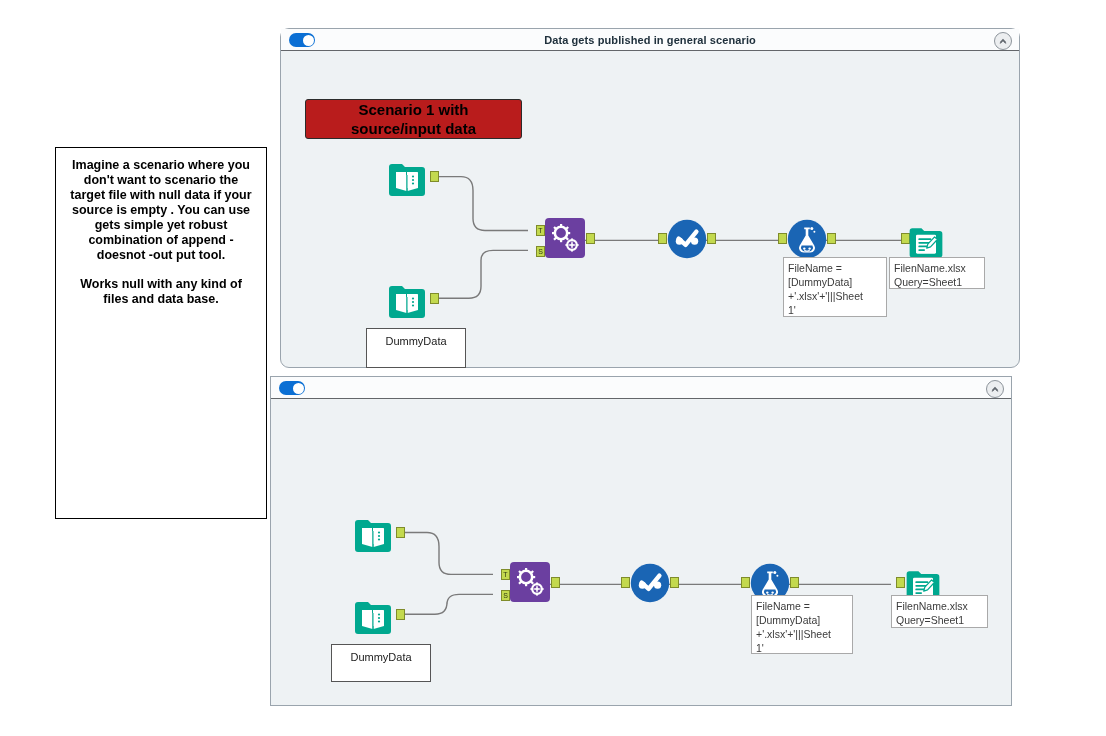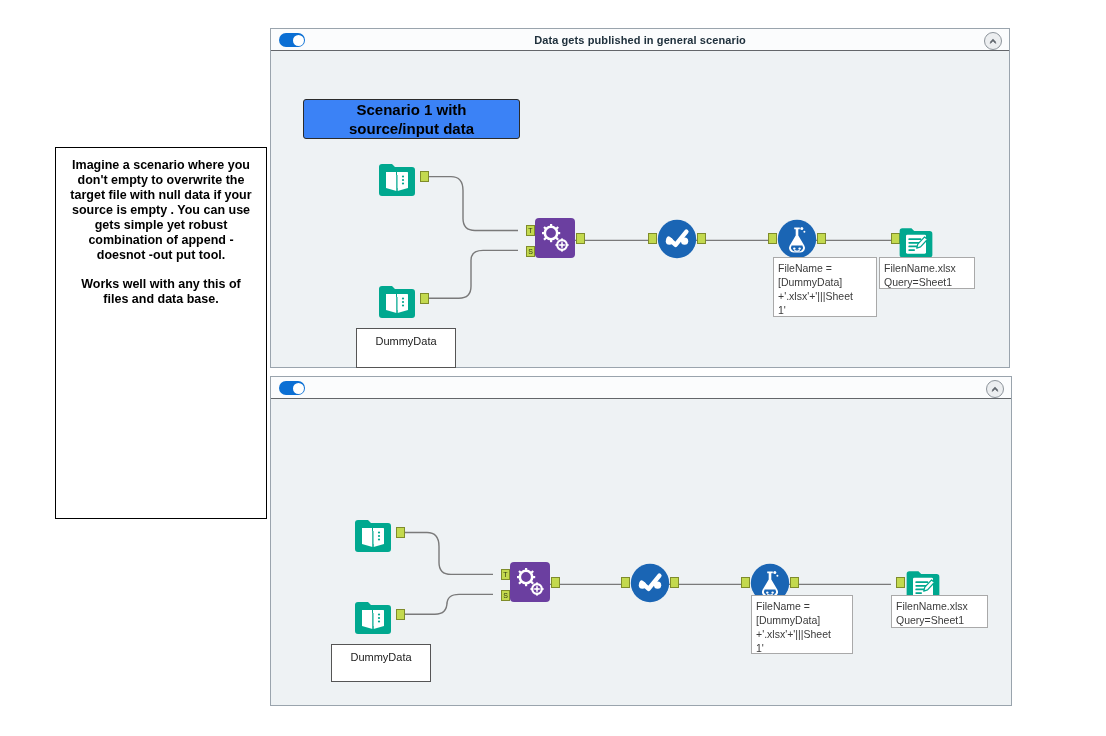--- a/index.html
+++ b/index.html
@@ -88,32 +88,31 @@
     display: flex;
     align-items: center;
     justify-content: center;
   }
   .collapse-btn svg { display:block; }
   .container-body { position: relative; width: 100%; height: calc(100% - 22px); }
 
   
   .scenario-label {
     position: absolute;
-    background: #3b82f6;
+    background: #b91c1c;
     border: 1px solid #2b2b2b;
     border-radius: 3px;
     box-sizing: border-box;
     display: flex;
     align-items: flex-end;
     justify-content: center;
     text-align: center;
     font-weight: bold;
     color: #000000;
     line-height: 19px;
-    margin-left: 8px;
   }
 
   
   .annotation {
     position: absolute;
     background: #ffffff;
     border: 1px solid #a9a9a9;
     box-sizing: border-box;
     font-size: 10.5px;
     line-height: 14px;
@@ -154,32 +153,32 @@
   
   .wires { position: absolute; left: 0; top: 0; width: 100%; height: 100%; pointer-events: none; }
 </style>
 </head>
 <body>
 
 <div id="canvas">
 
   <div class="comment-box" style="left:55px; top:147px; width:212px; height:372px;">
     <p>Imagine a scenario where you</p>
-    <p>don't empty to overwrite  the</p>
+    <p>don't want to scenario  the</p>
     <p>target file with null data  if your</p>
     <p>source is empty . You can use</p>
     <p>gets simple yet robust</p>
     <p>combination of append -</p>
     <p>doesnot -out put tool.</p>
     <p class="spacer"></p>
-    <p>Works well with any this of</p>
+    <p>Works null with any kind of</p>
     <p>files and data base.</p>
   </div>
 
-  <div class="container" style="left:270px; top:28px; width:740px; height:340px;">
+  <div class="container" style="left:280px; top:28px; width:740px; height:340px;border-radius:9px;">
 
     <div class="container-header">
       <div class="toggle">
         <div class="knob"></div>
       </div>
       <div class="container-title">Data gets published in general scenario</div>
       <div class="collapse-btn">
         <svg width="10" height="10" viewBox="0 0 10 10">
           <path d="M2.2 6.6 L5 3.6 L7.8 6.6" fill="none" stroke="#5b6168" stroke-width="1.3"></path>
           <path d="M2.2 7.6 L5 4.6 L7.8 7.6" fill="none" stroke="#5b6168" stroke-width="1"></path>

